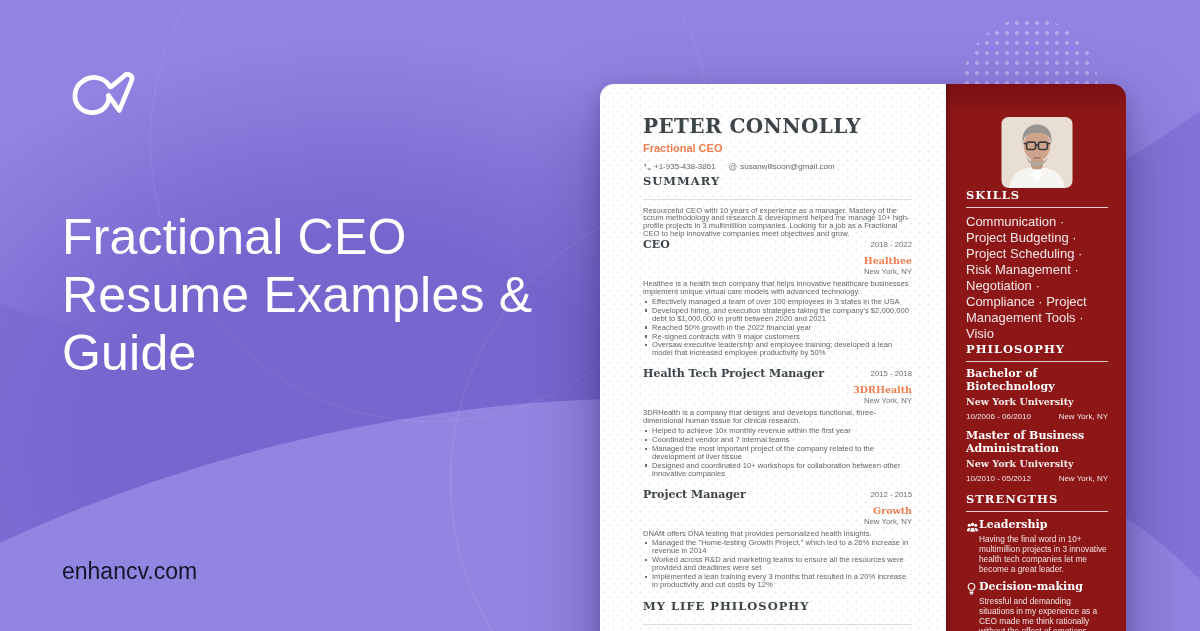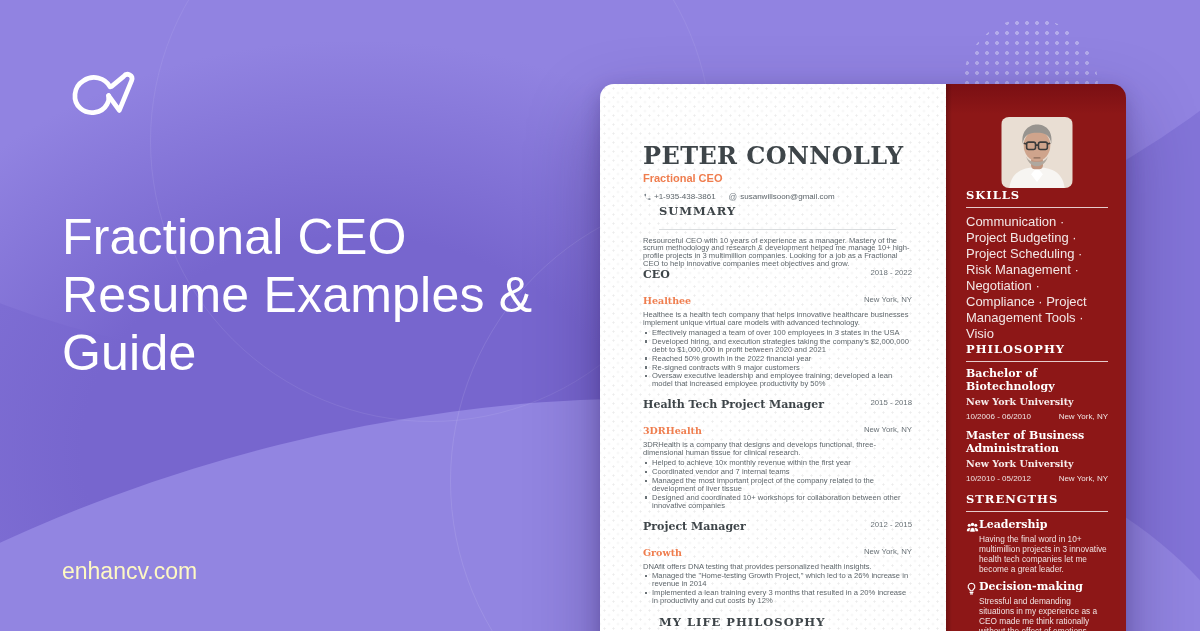--- a/index.html
+++ b/index.html
@@ -16,59 +16,59 @@
   .ring1{left:450px;top:190px;width:580px;height:580px;}
   .ring2{left:150px;top:-140px;width:560px;height:560px;border-color:rgba(255,255,255,.08);}
   .dots-ring{position:absolute;left:962px;top:18px;width:136px;height:136px;border-radius:50%;
              background-image:radial-gradient(rgba(255,255,255,.32) 1.6px,transparent 2.2px);
              background-size:10px 10px;}
 
   
   .logo{position:absolute;left:64px;top:66px;width:84px;height:56px;}
   .hero-title{position:absolute;left:62px;top:208px;width:580px;color:#fff;
               font-size:50px;line-height:58px;font-weight:500;letter-spacing:.2px;}
-  .site-url{position:absolute;left:62px;top:558px;color:#fef9c3;font-size:23px;font-weight:400;}
+  .site-url{position:absolute;left:62px;top:558px;color:#0f172a;font-size:23px;font-weight:400;}
 
   
   .resume-card{position:absolute;left:600px;top:84px;width:526px;height:600px;display:flex;
                border-radius:14px 14px 0 0;box-shadow:0 30px 70px rgba(40,22,88,.38),0 6px 18px rgba(40,22,88,.25);}
   .col-main{box-sizing:border-box;width:346px;border-radius:14px 0 0 0;
             background-color:#ffffff;
             background-image:radial-gradient(#ececec .9px,transparent 1.2px),
                              radial-gradient(#f2f2f2 .9px,transparent 1.2px);
             background-size:9px 9px;background-position:0 0,4.5px 4.5px;
             padding:30px 34px 0 43px;overflow:hidden;}
   .col-side{box-sizing:border-box;width:180px;border-radius:0 14px 0 0;color:#fff;
             background:linear-gradient(90deg,rgba(0,0,0,.20) 0,rgba(0,0,0,0) 6px),
                        linear-gradient(180deg,#7A0F13 0,#8D1717 30px,#8D1717 100%);
             padding:33px 18px 0 20px;overflow:hidden;}
 
   
-  .name{font-family:"DejaVu Serif",serif;font-size:24px;line-height:24px;font-weight:700;
-        color:#3E4549;letter-spacing:.4px;margin-top:30px;}
+  .name{font-family:"DejaVu Serif",serif;font-size:20px;line-height:24px;font-weight:700;
+        color:#3E4549;letter-spacing:.4px;}
   .role{margin-top:3px;font-size:11px;line-height:14px;font-weight:700;color:#EF7D4E;}
   .contact{margin-top:6px;font-size:8px;line-height:12.5px;color:#5E666B;}
   .c-row{display:flex;gap:13px;align-items:center;}
   .c-item{display:flex;gap:3px;align-items:center;white-space:nowrap;}
   .c-item svg{flex:0 0 auto;}
   .at{font-size:8.5px;color:#7b838a;line-height:8px;}
 
   h2.sec{font-family:"DejaVu Serif",serif;font-size:11.5px;line-height:14px;font-weight:700;
-         color:#3E4549;letter-spacing:1px;margin:0 16px 7px;padding-bottom:11px;
+         color:#3E4549;letter-spacing:1px;margin:0 0 7px;padding-bottom:11px;
          border-bottom:1px solid #D9DCDE;}
   .m-sum{margin-top:16px;}
   .m-exp{margin-top:20px;}
   .m-phi{margin-top:15px;}
   .body-txt{font-size:7.6px;line-height:7.9px;color:#5E666B;margin:0;}
 
   .job{margin-bottom:10px;}
-  .job-head{display:flex;justify-content:space-between;align-items:flex-start;}
+  .job-head{display:flex;justify-content:space-between;align-items:center;}
   .job-title{font-family:"DejaVu Serif",serif;font-size:11px;line-height:13px;font-weight:700;color:#3E4549;}
   .job-dates{font-size:7.8px;color:#6A7277;}
-  .job-sub{display:flex;justify-content:space-between;align-items:flex-start;margin-top:14px;}
+  .job-sub{display:flex;justify-content:space-between;align-items:flex-end;margin-top:4px;flex-direction:column;}
   .job-company{font-family:"DejaVu Serif",serif;font-size:9.5px;line-height:12px;font-weight:700;color:#EF7D4E;}
   .job-loc{font-size:7.8px;color:#6A7277;}
   .job-desc{margin-top:4px;}
   ul.bullets{margin:2px 0 0;padding:0;list-style:none;}
   ul.bullets li{position:relative;padding-left:9px;margin-bottom:1px;
                 font-size:7.6px;line-height:7.9px;color:#5E666B;}
   ul.bullets li::before{content:"";position:absolute;left:2px;top:2.6px;width:2.4px;height:2.4px;
                         background:#6A7277;}
 
   
@@ -185,20 +185,21 @@
           <span class="job-title">Project Manager</span>
           <span class="job-dates">2012 - 2015</span>
         </div>
         <div class="job-sub">
           <span class="job-company">Growth</span>
           <span class="job-loc">New York, NY</span>
         </div>
         <p class="body-txt job-desc">DNAfit offers DNA testing that provides personalized health insights.</p>
         <ul class="bullets">
           <li>Managed the "Home-testing Growth Project," which led to a 26% increase in revenue in 2014</li>
+          <li>Worked across R&amp;D and marketing teams to ensure all the resources were provided and deadlines were set</li>
           <li>Implemented a lean training every 3 months that resulted in a 20% increase in productivity and cut costs by 12%</li>
         </ul>
       </div>
 
       <h2 class="sec m-phi">MY LIFE PHILOSOPHY</h2>
     </div>
 
     <div class="col-side">
 
       <svg class="photo" viewBox="0 0 72 72">

